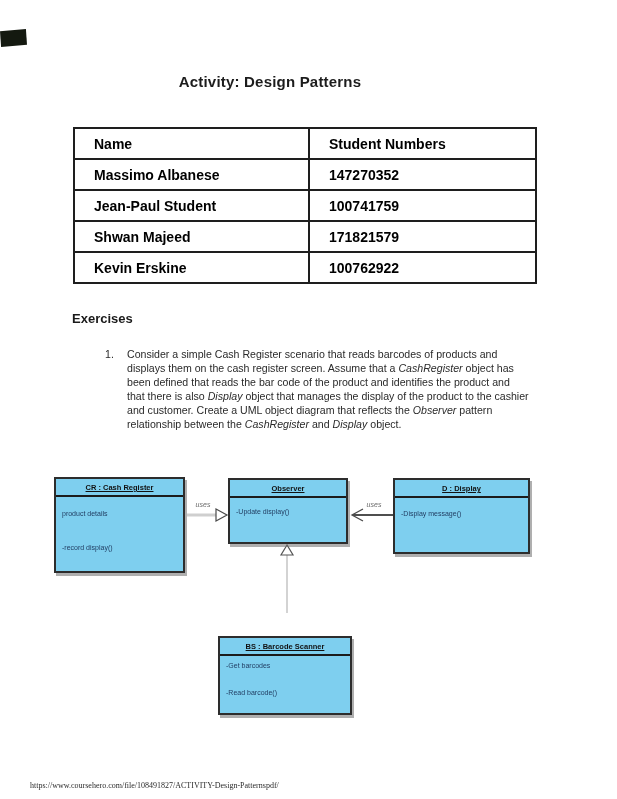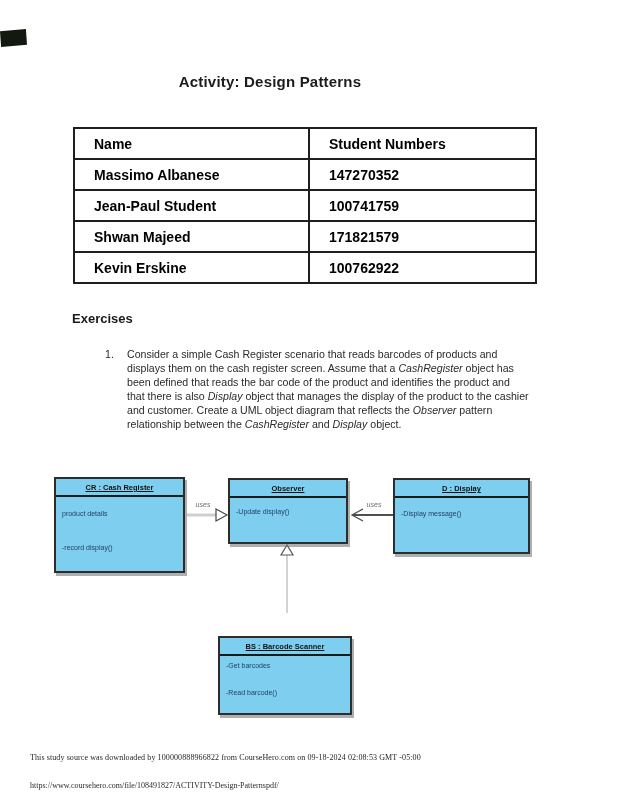--- a/index.html
+++ b/index.html
@@ -169,16 +169,15 @@
   </div>
 
   <div class="uml-box box-bs">
     <div class="uml-box-header">BS : Barcode Scanner</div>
     <div class="uml-box-body">
       <div class="uml-line uml-line-1">-Get barcodes</div>
       <div class="uml-line uml-line-2">-Read barcode()</div>
     </div>
   </div>
 
-  <div class="footer-line1">This study source was downloaded by 100000888966822 from CourseHero.com on 09-18-2024 02:08:53 GMT -05:00</div>
   <a class="footer-url" href="#">https://www.coursehero.com/file/108491827/ACTIVITY-Design-Patternspdf/</a>
 
 </div>
 
 </body></html>

